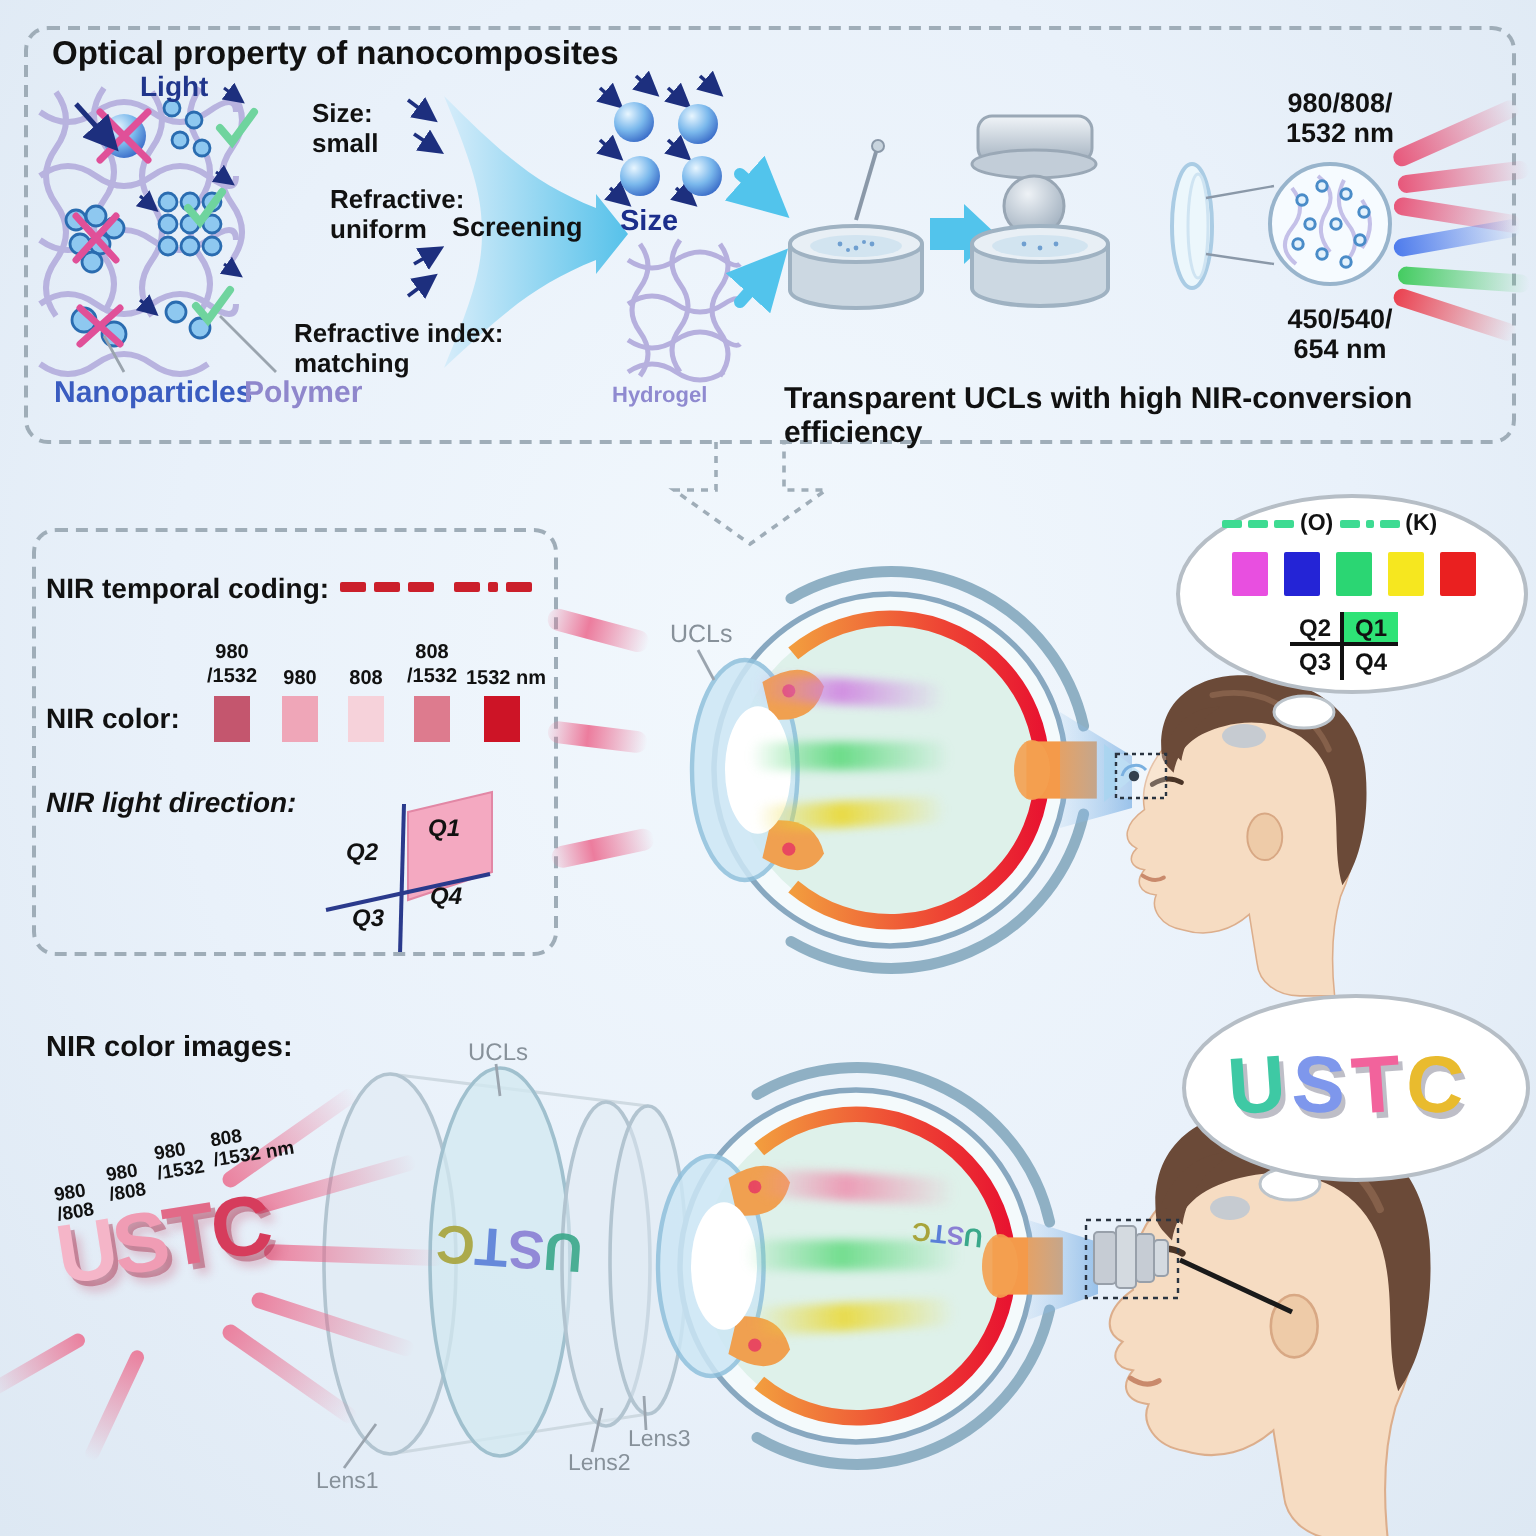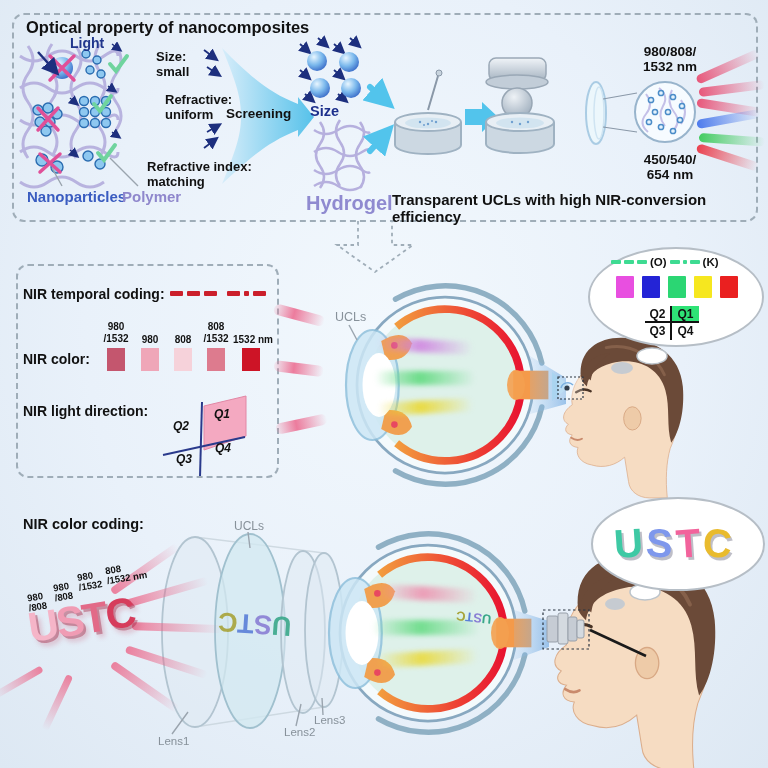--- a/index.html
+++ b/index.html
@@ -346,21 +346,21 @@
   <div class="lbl" style="left:156px;top:50px;font-size:13px;">Size:
 small</div>
   <div class="lbl" style="left:165px;top:93px;font-size:13px;">Refractive:
 uniform</div>
   <div class="lbl" style="left:226px;top:106px;font-size:13.5px;">Screening</div>
   <div class="lbl" style="left:147px;top:160px;font-size:13px;">Refractive index:
 matching</div>
   <div class="lbl" style="left:27px;top:189px;font-size:15px;color:#3a5cc0;">Nanoparticles</div>
   <div class="lbl" style="left:122px;top:189px;font-size:15px;color:#8f87cc;text-align:center;">Polymer</div>
   <div class="lbl" style="left:310px;top:103px;font-size:14.5px;color:#1c2f8c;">Size</div>
-  <div class="lbl" style="left:306px;top:192px;font-size:20px;color:#8f8ad0;">Hydrogel</div>
+  <div class="lbl" style="left:306px;top:192px;font-size:11px;color:#8f8ad0;">Hydrogel</div>
   <div class="lbl" style="left:632px;top:44px;width:76px;font-size:13.5px;text-align:center;">980/808/
 1532 nm</div>
   <div class="lbl" style="left:632px;top:152px;width:76px;font-size:13.5px;text-align:center;">450/540/
 654 nm</div>
   <div class="lbl" style="left:392px;top:192px;font-size:15px;">Transparent UCLs with high NIR-conversion efficiency</div>
 
   <div class="lbl" style="left:23px;top:287px;font-size:14px;">NIR temporal coding:</div>
   <div class="dashrow" style="left: 170px; top: 291px; color: rgb(203, 31, 43);">
     <span class="dash"></span>
       <span class="dash"></span>
@@ -377,21 +377,21 @@
   <div class="sw-lbl" style="left:130px;top:334px;width:40px;">980</div>
   <div class="sw-lbl" style="left:163px;top:334px;width:40px;">808</div>
   <div class="sw-lbl" style="left:196px;top:321px;width:40px;">808
 /1532</div>
   <div class="sw-lbl" style="left:230px;top:334px;width:46px;">1532 nm</div>
   <div class="swatch" style="left: 107px; top: 348px; background: rgb(196, 86, 110);"></div>
   <div class="swatch" style="left: 141px; top: 348px; background: rgb(239, 166, 184);"></div>
   <div class="swatch" style="left: 174px; top: 348px; background: rgb(246, 210, 218);"></div>
   <div class="swatch" style="left: 207px; top: 348px; background: rgb(221, 123, 142);"></div>
   <div class="swatch" style="left: 242px; top: 348px; background: rgb(205, 20, 38);"></div>
-  <div class="lbl" style="left:23px;top:404px;font-size:14px;">NIR light direction:</div>
+  <div class="lbl" style="left:23px;top:394px;font-size:14px;font-style:italic;">NIR light direction:</div>
   <div class="qlbl" style="left:173px;top:419px;">Q2</div>
   <div class="qlbl" style="left:214px;top:407px;">Q1</div>
   <div class="qlbl" style="left:176px;top:452px;">Q3</div>
   <div class="qlbl" style="left:215px;top:441px;">Q4</div>
 
   <div class="lbl gray" style="left:335px;top:310px;font-size:12.5px;">UCLs</div>
   <svg class="abs" width="20" height="20" style="left:345px;top:324px;">
       <path d="M4,1 L12,16" stroke="#9aa4ae" stroke-width="1.4"></path>
     </svg>
 
@@ -412,21 +412,21 @@
     <span class="legend-sq" style="background: rgb(246, 231, 31);"></span>
     <span class="legend-sq" style="background: rgb(234, 32, 32);"></span>
   </div>
   <div class="qt" style="left:645px;top:306px;">
     <span class="c1">Q2</span>
     <span class="c2" style="background: rgb(46, 227, 118);">Q1</span>
     <span class="c3">Q3</span>
     <span>Q4</span>
   </div>
 
-  <div class="lbl" style="left:23px;top:516px;font-size:14.5px;">NIR color coding:</div>
+  <div class="lbl" style="left:23px;top:516px;font-size:14.5px;">NIR color images:</div>
   <div class="wl" style="left:28px;top:592px;">980
 /808</div>
   <div class="wl" style="left:54px;top:582px;">980
 /808</div>
   <div class="wl" style="left:78px;top:571px;">980
 /1532</div>
   <div class="wl" style="left:106px;top:563px;">808
 /1532 nm</div>
   <div class="ustc-pink" style="left:28px;top:596px;">
     <span style="color: rgb(245, 181, 200);">U</span><span style="color: rgb(240, 156, 180);">S</span><span style="color: rgb(226, 106, 136);">T</span><span style="color: rgb(214, 60, 92);">C</span>

